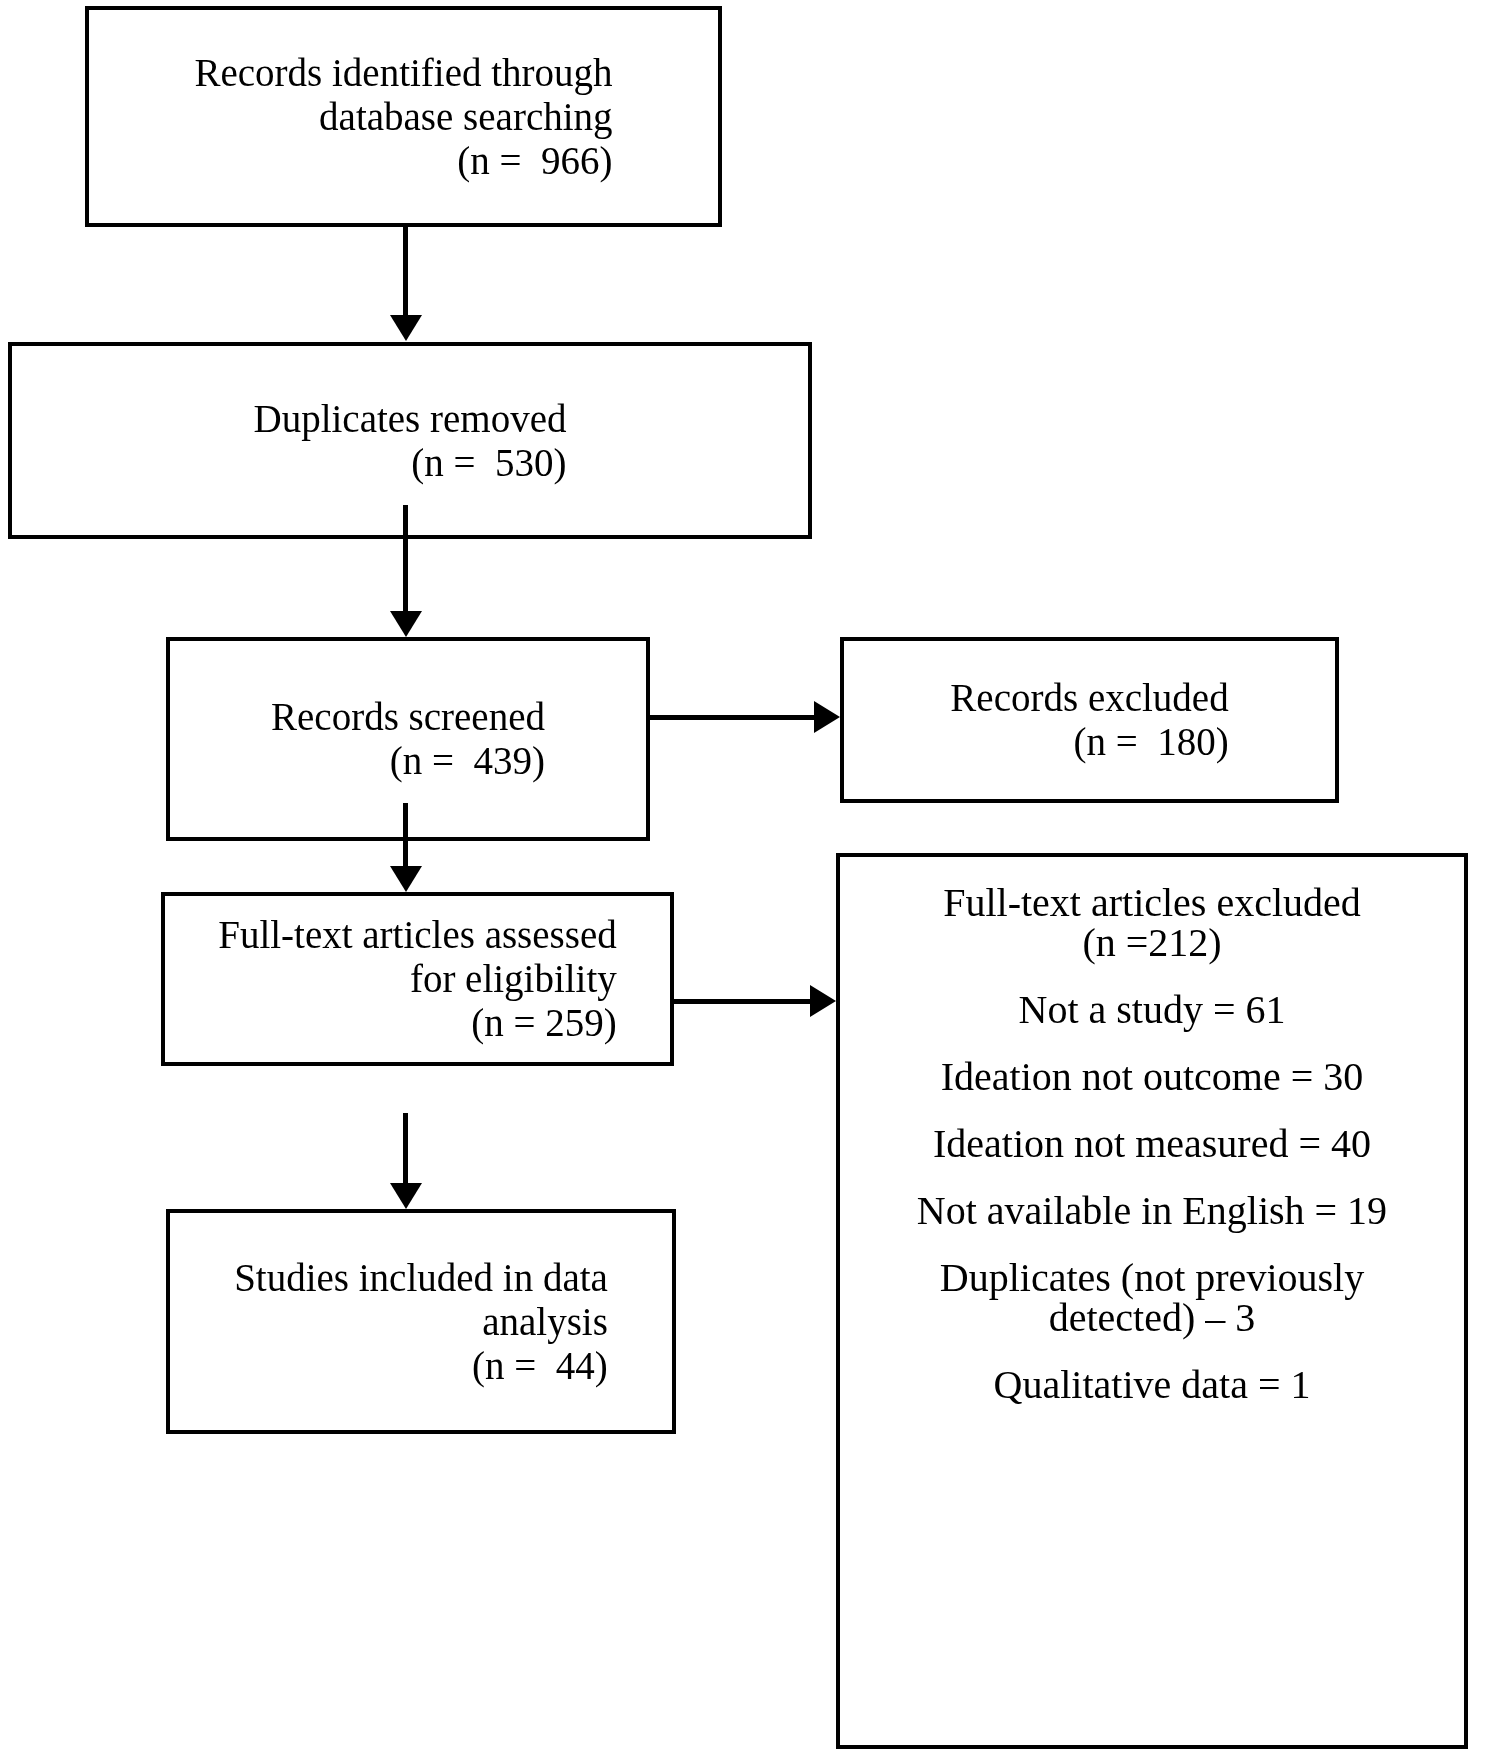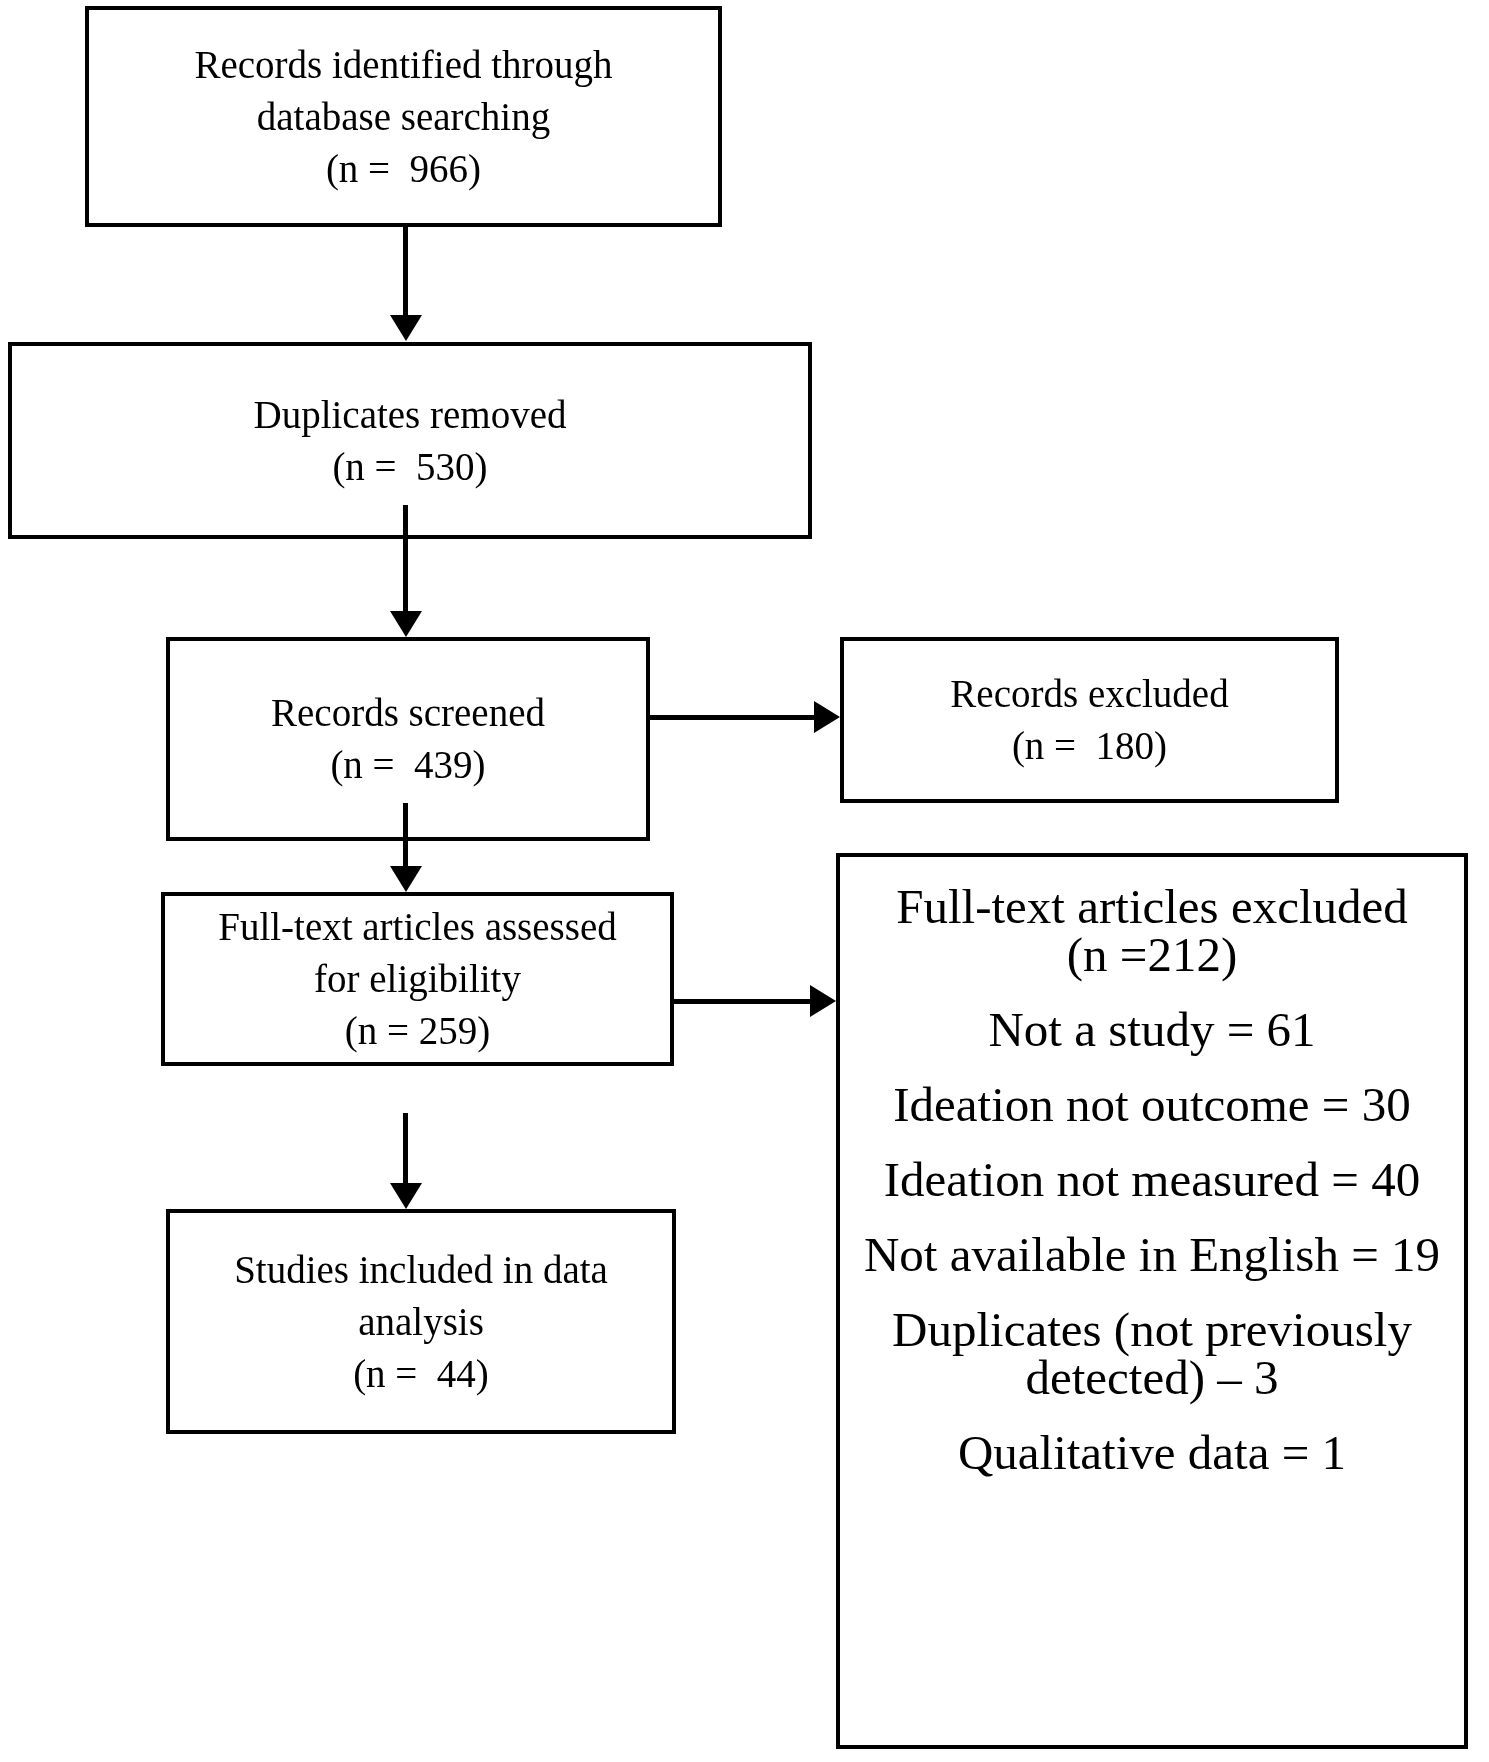--- a/index.html
+++ b/index.html
@@ -17,38 +17,39 @@
     box-sizing: border-box;
     background: #ffffff;
     display: flex;
     align-items: center;
     justify-content: center;
     text-align: center;
   }
   .box-text {
     white-space: pre-wrap;
     font-size: 39px;
-    line-height: 52px;
+    line-height: 44px;
+    text-align: right;
   }
   
   #box-records-identified { left: 85px;  top: 6px;    width: 637px; height: 221px; }
   #box-duplicates-removed { left: 8px;   top: 342px;  width: 804px; height: 197px; }
   #box-records-screened   { left: 166px; top: 637px;  width: 484px; height: 204px; }
   #box-records-excluded   { left: 840px; top: 637px;  width: 499px; height: 166px; }
   #box-fulltext-assessed  { left: 161px; top: 892px;  width: 513px; height: 174px; }
   #box-studies-included   { left: 166px; top: 1209px; width: 510px; height: 225px; }
   #box-fulltext-excluded  {
     left: 836px; top: 853px; width: 632px; height: 896px;
     display: block;
   }
   .excl-content { padding: 26px 4px 0 4px; }
   .excl-heading, .excl-item {
     white-space: pre-wrap;
-    font-size: 49px;
-    line-height: 48px;
+    font-size: 40px;
+    line-height: 40px;
   }
   .excl-item { margin-top: 27px; }
 
   
   .vline { position: absolute; width: 5px; background: #000000; }
   .vhead {
     position: absolute; width: 0; height: 0;
     border-left: 16px solid transparent;
     border-right: 16px solid transparent;
     border-top: 26px solid #000000;

